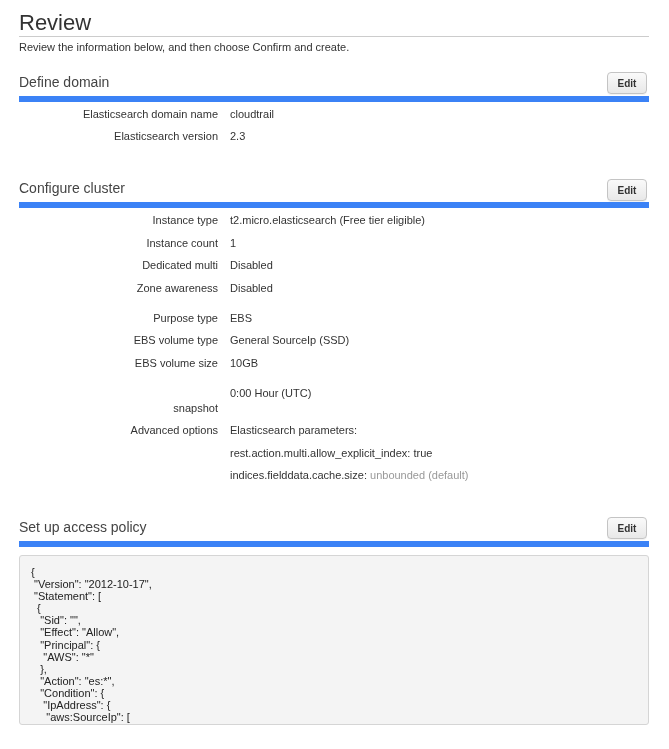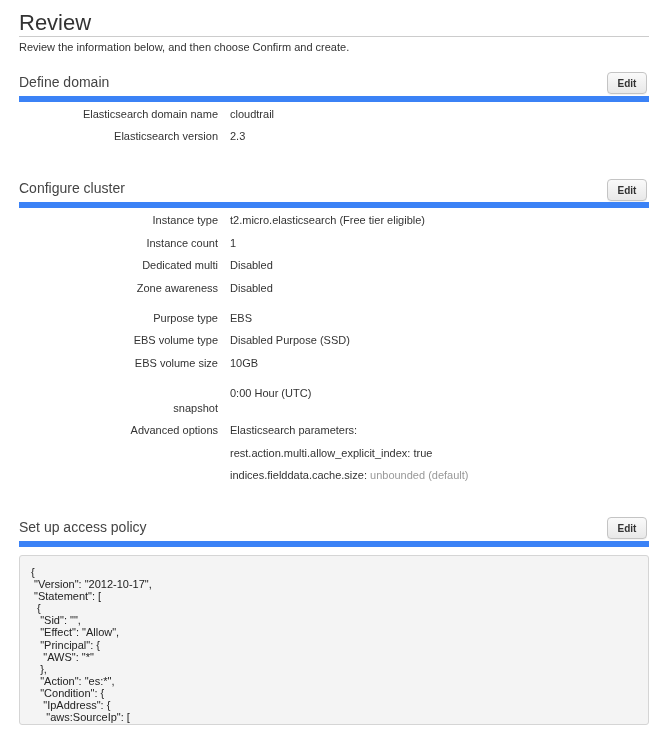--- a/index.html
+++ b/index.html
@@ -92,21 +92,21 @@
 <div class="row" style="top:281px;">
   <span class="lbl">Zone awareness</span>
   <span class="val">Disabled</span>
 </div>
 <div class="row" style="top:311px;">
   <span class="lbl">Purpose type</span>
   <span class="val">EBS</span>
 </div>
 <div class="row" style="top:333px;">
   <span class="lbl">EBS volume type</span>
-  <span class="val">Disabled Purpose (SSD)</span>
+  <span class="val">General SourceIp (SSD)</span>
 </div>
 <div class="row" style="top:356px;">
   <span class="lbl">EBS volume size</span>
   <span class="val">10GB</span>
 </div>
 <div class="row" style="top:386px;">
   <span class="lbl"><br><span>snapshot</span></span>
   <span class="val">0:00 Hour (UTC)</span>
 </div>
 <div class="row" style="top:423px;">

